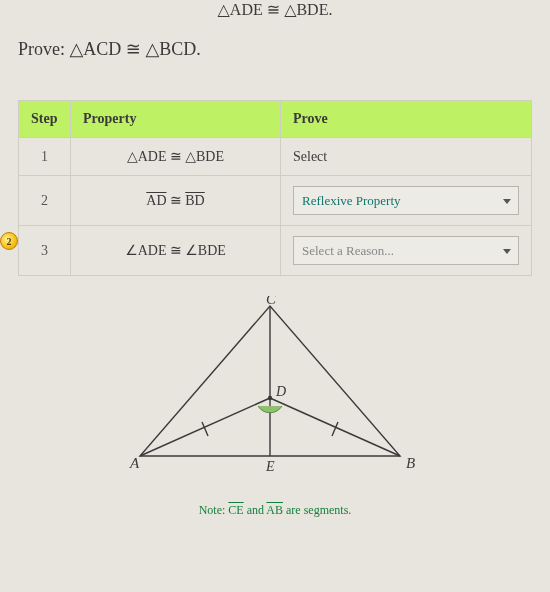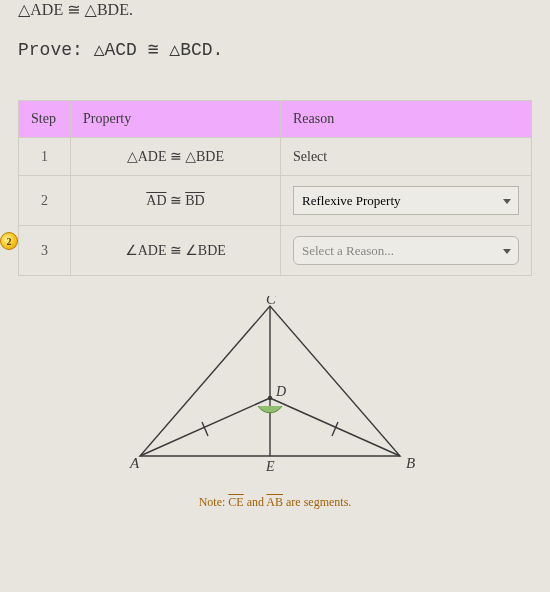--- a/index.html
+++ b/index.html
@@ -12,42 +12,42 @@
       overflow: hidden;
       position: relative;
     }
     .page {
       padding: 0 18px;
     }
     .given-line {
       font-size: 16px;
       margin-bottom: 10px;
       padding-top: 0;
+      text-align: center;
     }
     .prove-line {
       font-size: 18px;
       margin-top: 19px;
       margin-bottom: 40px;
-      font-family: Liberation Mono, monospace;
     }
     .proof-table {
       width: 100%;
       border-collapse: collapse;
       margin-bottom: 20px;
     }
     .proof-table th, .proof-table td {
       border: 1px solid #d0cdc5;
       padding: 10px 12px;
       text-align: left;
       vertical-align: middle;
       font-size: 14px;
     }
     .proof-table th {
-      font-weight: normal;
-      background: #f0abfc;
+      font-weight: bold;
+      background: #bef264;
     }
     .proof-table td.step-col {
       text-align: center;
       width: 52px;
       color: #555;
     }
     .proof-table td.stmt-col {
       text-align: center;
       width: 210px;
       font-family: 'Times New Roman', serif;
@@ -55,55 +55,55 @@
     .proof-table td.reason-col {
       width: auto;
     }
     .reason-select {
       width: 100%;
       padding: 6px 22px 6px 8px;
       font-size: 13px;
       font-family: inherit;
       background: #ecebe6;
       border: 1px solid #b8b5ad;
-      color: #000000;
+      color: #0f766e;
       appearance: none;
       position: relative;
     }
     .select-wrap {
       position: relative;
       display: block;
     }
     .select-wrap::after {
       content: "";
       position: absolute;
       right: 8px;
       top: 50%;
       margin-top: -2px;
       border-left: 4px solid transparent;
       border-right: 4px solid transparent;
       border-top: 5px solid #555;
       pointer-events: none;
     }
-    .reason-select.placeholder { color: #888; border-radius: 6px; }
+    .reason-select.placeholder { color: #888; }
     .overline {
       text-decoration: overline;
     }
     .diagram-wrap {
       text-align: center;
       margin-top: 5px;
     }
     .diagram {
       display: inline-block;
     }
     .note {
       text-align: center;
       font-size: 12px;
-      color: #a16207;
-      margin-top: 10px;
+      color: #15803d;
+      margin-top: 18px;
     }
     .step-indicator {
       position: absolute;
       left: 0;
       top: 232px;
       width: 18px;
       height: 18px;
       border-radius: 50%;
       background: radial-gradient(circle at 40% 40%, #fff59a, #f6c21b 55%, #e09500);
       border: 1px solid #c08000;
@@ -134,21 +134,21 @@
   <div class="prove-line">
     <span>Prove:</span>
     <span>△ACD ≅ △BCD.</span>
   </div>
 
   <table class="proof-table">
     <thead>
       <tr>
         <th>Step</th>
         <th>Property</th>
-        <th>Reason</th>
+        <th>Prove</th>
       </tr>
     </thead>
     <tbody>
       <tr>
         <td class="step-col">1</td>
         <td class="stmt-col">△ADE ≅ △BDE</td>
         <td class="reason-col">Select</td>
       </tr>
       <tr>
         <td class="step-col">2</td>

